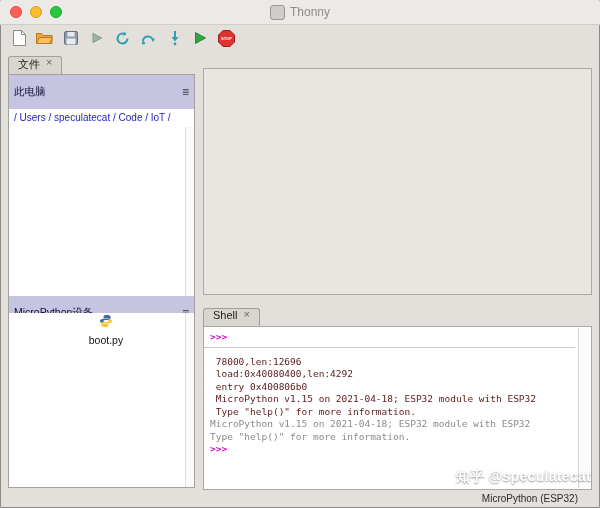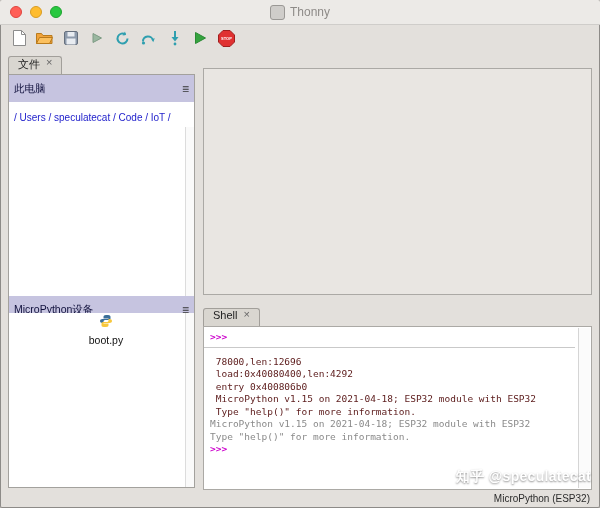--- a/index.html
+++ b/index.html
@@ -26,21 +26,21 @@
     padding-left:9px;gap:7px;}
   .tbtn{width:19px;height:19px;display:flex;align-items:center;justify-content:center;cursor:pointer;}
   
   .files-tabrow{position:absolute;left:8px;top:54px;height:20px;}
   .tab{display:inline-flex;gap:6px;height:20px;padding:0 9px;background:#d9d6d0;
     border:1px solid #a29f9a;border-bottom:none;border-radius:3px 3px 0 0;font-size:11px;color:#222;
     box-sizing:border-box;}
   .tab .close{color:#666;font-size:11px;line-height:1;}
   .left-panel{position:absolute;left:8px;top:74px;width:187px;bottom:20px;background:#fff;
     border:1px solid #a3a19d;box-sizing:border-box;}
-  .section-header{position:absolute;left:0;right:0;height:27px;background:var(--header-bg);
+  .section-header{position:absolute;left:0;right:0;height:34px;background:var(--header-bg);
     display:flex;align-items:center;padding:12px 5px;font-size:10.5px;color:#10103c;box-sizing:border-box;}
   .section-header .menu-icon{margin-left:auto;color:#333;font-size:12px;cursor:pointer;}
   .hdr-local{top:0;}
   .hdr-device{top:221px;}
   .path{position:absolute;top:17px;left:0;right:0;padding:19px 5px;font-size:10px;line-height:14px;
     border-bottom:1px solid #c9c7c3;color:var(--link);box-sizing:border-box;}
   .plink{color:var(--link);cursor:pointer;}
   .psep{color:var(--link);}
   .local-list{position:absolute;top:52px;left:0;right:0;height:169px;background:#fff;}
   .device-list{position:absolute;top:238px;left:0;right:0;bottom:0;background:#fff;}
@@ -58,21 +58,21 @@
     overflow:hidden;}
   .sline{white-space:pre;min-height:12.5px;}
   .sline.prompt{color:var(--prompt);font-weight:bold;}
   .sline.boot{color:var(--boot);}
   .sline.faded{color:var(--faded);}
   .shell-sep{border-top:1px solid #c9c9c9;margin:3px 0 8px -6px;}
   .shell-track{position:absolute;right:1px;top:1px;bottom:1px;width:11px;background:#fbfbfb;
     border-left:1px solid #d5d5d5;}
   
   .statusbar{position:absolute;left:0;right:0;bottom:0;height:19px;display:flex;align-items:center;
-    justify-content:flex-end;padding-right:10px;font-size:10px;color:#2b2b2b;}
+    justify-content:flex-end;padding-right:22px;font-size:10px;color:#2b2b2b;}
   .watermark{position:absolute;right:9px;top:468px;color:#ffffff;font-size:14px;font-weight:bold;
     text-shadow:0 1px 2px rgba(0,0,0,.45);letter-spacing:.3px;pointer-events:none;margin-left:24px;}
 </style>
 </head>
 <body>
 
 <div class="window">
 
   <div class="titlebar">
     <div class="traffic">

